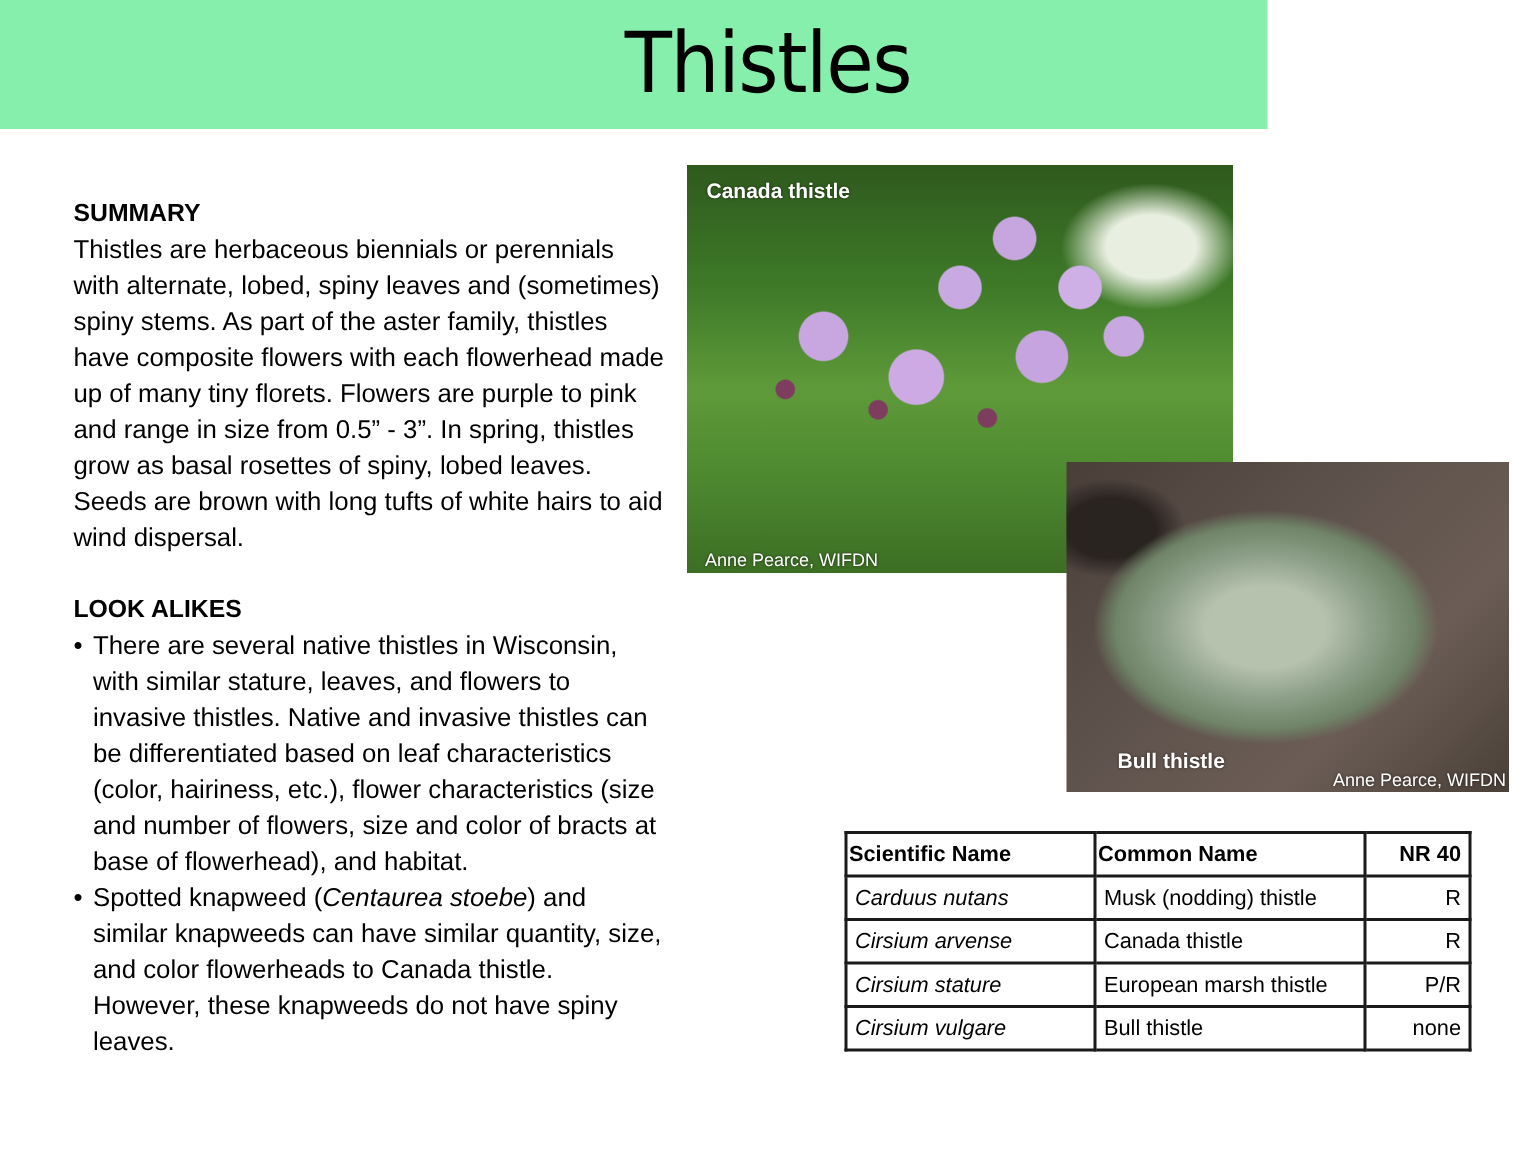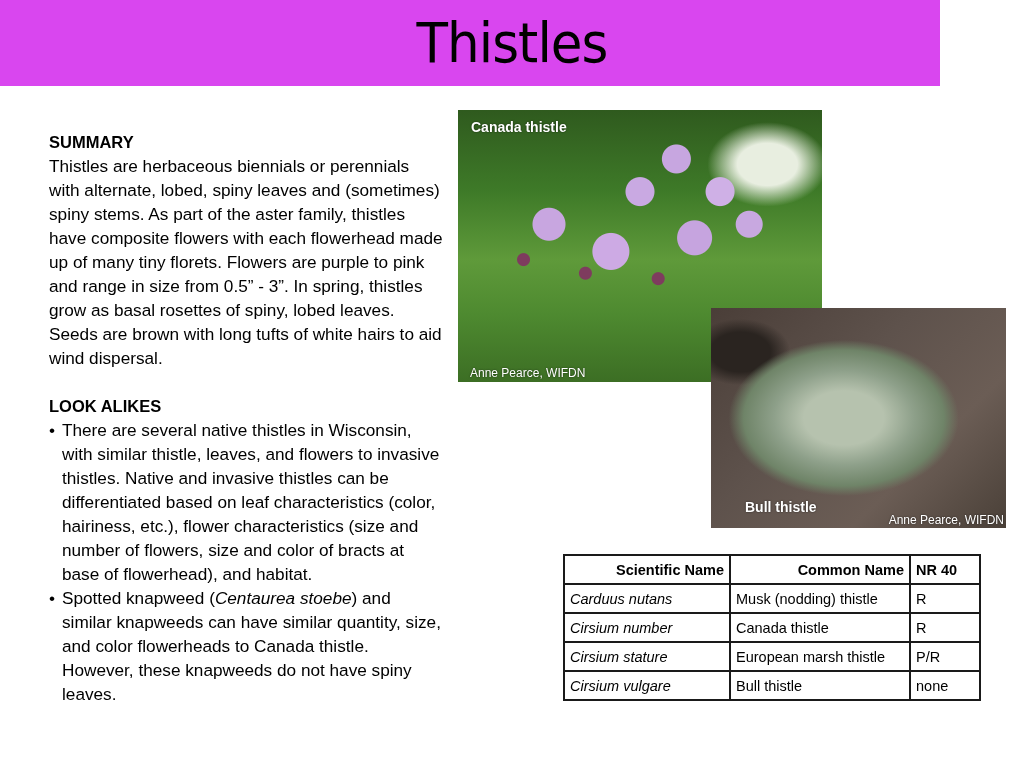--- a/index.html
+++ b/index.html
@@ -1,18 +1,18 @@
 <!DOCTYPE html>
 <html><head>
 <meta charset="utf-8">
 <style>
   html, body { margin:0; padding:0; }
   body { width:1024px; height:768px; background:#ffffff; position:relative; overflow:hidden;
          font-family:"Liberation Sans", "DejaVu Sans", sans-serif; color:#000; }
-  .title-bar { position:absolute; left:0; top:0; width:940px; height:86px; background:#d946ef; }
+  .title-bar { position:absolute; left:0; top:0; width:845px; height:86px; background:#86efac; }
   .title { position:absolute; left:0; top:8px; width:1024px; text-align:center;
            font-size:56px; line-height:70px; font-family:"DejaVu Sans", sans-serif; font-weight:normal;
            letter-spacing:-1px; transform:scaleX(0.92); }
   .text-col { position:absolute; left:49px; top:130px; width:395px; font-size:17.2px; line-height:24px; }
   .heading { font-weight:bold; font-size:16.5px; margin:0; }
   p.para { margin:0; }
   .spacer { height:24px; }
   ul.bullets { margin:0; padding:0; list-style:none; }
   ul.bullets li { position:relative; padding-left:13px; margin:0; }
   ul.bullets li .bullet { position:absolute; left:0; top:0; }
@@ -42,43 +42,43 @@
       linear-gradient(135deg, #4a3e38 0%, #5e524c 40%, #6b5d55 70%, #4a4038 100%);
   }
   .photo-caption { position:absolute; color:#ffffff; font-weight:bold; font-size:14px;
                    text-shadow:0 0 2px rgba(0,0,0,0.6); }
   .photo-credit { position:absolute; color:#ffffff; font-size:12px;
                   text-shadow:0 0 2px rgba(0,0,0,0.6); }
 
   table.species { position:absolute; left:563px; top:554px; border-collapse:collapse;
                   font-size:14.5px; }
   table.species th, table.species td { border:2px solid #1a1a1a; height:27px; padding:0 5px; }
-  table.species th { font-weight:bold; text-align:right; padding-left:1px; }
-  table.species th.nr, table.species td.nr { text-align:left; padding:0 5px; }
+  table.species th { font-weight:bold; text-align:left; padding-left:1px; }
+  table.species th.nr, table.species td.nr { text-align:right; padding:0 5px; }
   table.species td.sci { font-style:italic; }
   col.c1 { width:166px; } col.c2 { width:180px; } col.c3 { width:70px; }
 </style>
 </head>
 <body>
 
 <div class="title-bar">
   <div class="title">Thistles</div>
 </div>
 
 <div class="text-col">
   <div class="heading">SUMMARY</div>
   <p class="para">
     <span>Thistles are </span><b>herbaceous biennials or perennials</b><span> with </span><b>alternate, lobed, spiny leaves</b><span> and (sometimes) spiny stems. As part of the aster family, thistles have composite flowers with each flowerhead made up of many tiny florets. </span><b>Flowers are purple to pink</b><span> and range in size from 0.5” - 3”. In spring, thistles grow as </span><b>basal rosettes of spiny, lobed leaves</b><b>. </b><b>Seeds are brown with long tufts of white hairs</b><span> to aid wind dispersal.</span>
   </p>
   <div class="spacer"></div>
   <div class="heading">LOOK ALIKES</div>
   <ul class="bullets">
     <li>
       <span class="bullet">•</span>
-      <span>There are several native thistles in Wisconsin, with similar </span><b>thistle, leaves, and flowers</b><span> to invasive thistles.  Native and invasive thistles can be differentiated based on leaf characteristics (color, hairiness, etc.), flower characteristics (size and number of flowers, size and color of bracts at base of flowerhead), and habitat.</span>
+      <span>There are several native thistles in Wisconsin, with similar </span><b>stature, leaves, and flowers</b><span> to invasive thistles.  Native and invasive thistles can be differentiated based on leaf characteristics (color, hairiness, etc.), flower characteristics (size and number of flowers, size and color of bracts at base of flowerhead), and habitat.</span>
     </li>
     <li>
       <span class="bullet">•</span>
       <span>Spotted knapweed (</span><i>Centaurea stoebe</i><span>) and similar knapweeds can have similar </span><b>quantity, size, and color flowerheads</b><span> to Canada thistle. However, these knapweeds </span><b>do not have spiny leaves.</b>
     </li>
   </ul>
 </div>
 
 <div class="photo photo-canada">
   <div class="photo-caption" style="left:13px; top:9px;">Canada thistle</div>
@@ -103,21 +103,21 @@
       <th class="nr">NR 40</th>
     </tr>
   </thead>
   <tbody>
     <tr>
       <td class="sci">Carduus nutans</td>
       <td>Musk (nodding) thistle</td>
       <td class="nr">R</td>
     </tr>
     <tr>
-      <td class="sci">Cirsium number</td>
+      <td class="sci">Cirsium arvense</td>
       <td>Canada thistle</td>
       <td class="nr">R</td>
     </tr>
     <tr>
       <td class="sci">Cirsium stature</td>
       <td>European marsh thistle</td>
       <td class="nr">P/R</td>
     </tr>
     <tr>
       <td class="sci">Cirsium vulgare</td>

